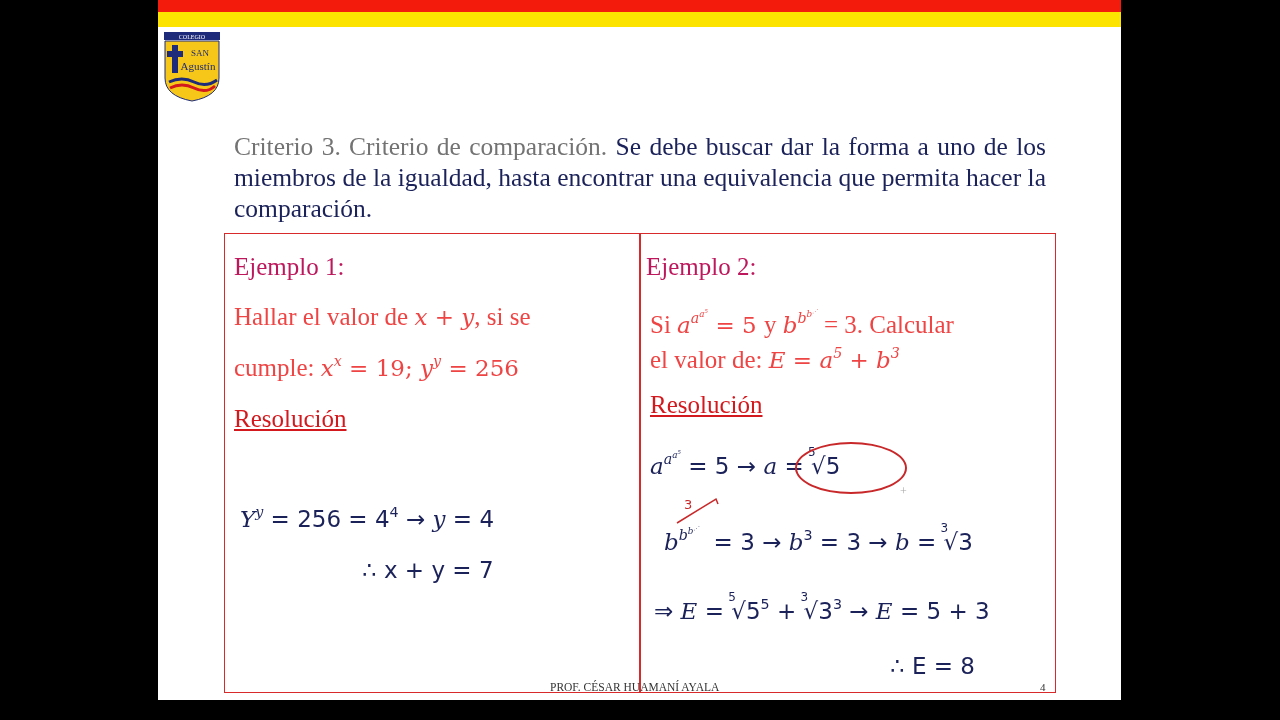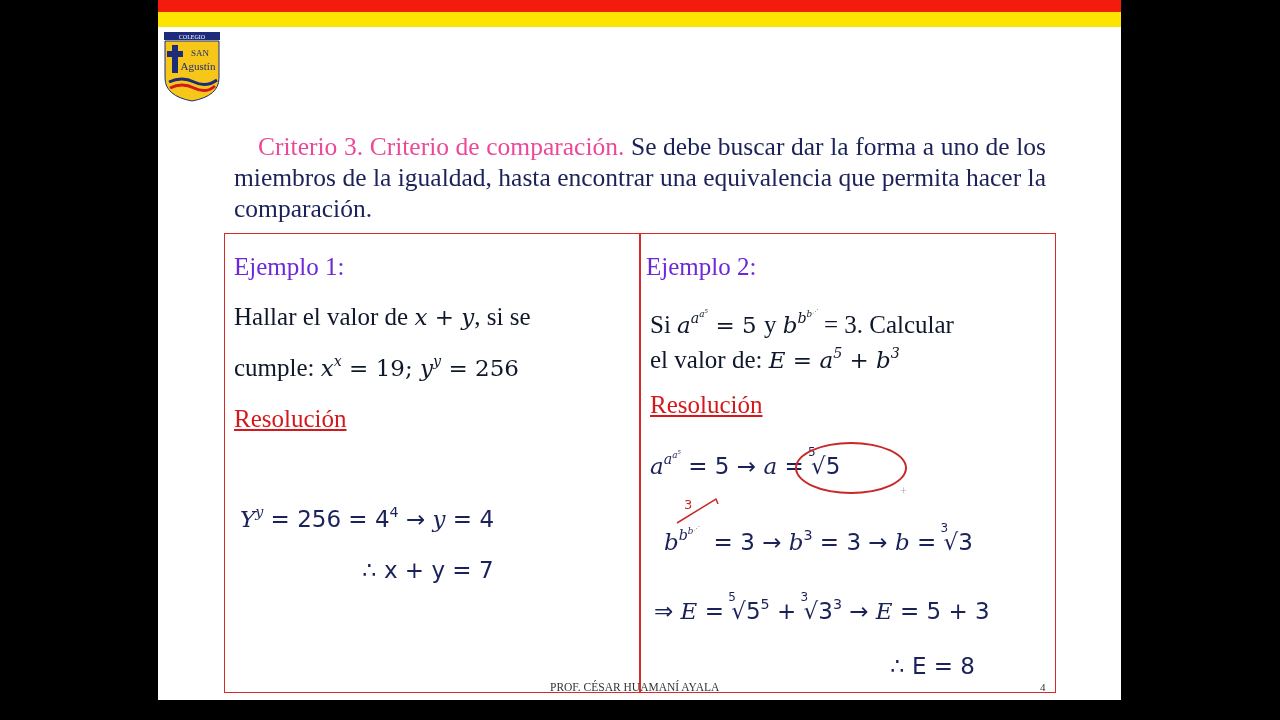--- a/index.html
+++ b/index.html
@@ -2,26 +2,26 @@
 <html><head>
 <meta charset="utf-8">
 <style>
   html,body{margin:0;padding:0;}
   body{width:1280px;height:720px;background:#000;position:relative;overflow:hidden;font-family:"Liberation Serif",serif;}
   .slide{position:absolute;left:158px;top:0;width:963px;height:700px;background:#fff;overflow:hidden;}
   .band-red{position:absolute;left:0;top:0;width:100%;height:12px;background:#f21b0c;}
   .band-yellow{position:absolute;left:0;top:12px;width:100%;height:15px;background:#fde400;}
   .logo{position:absolute;left:6px;top:32px;width:56px;height:70px;}
   .intro{position:absolute;left:76px;top:131px;width:812px;font-size:25.5px;line-height:31px;color:#1b2259;text-align:justify;}
-  .intro .red{color:#ec4899;margin-left:24px;}
+  .intro .red{color:#737373;}
   .box{position:absolute;border:1.5px solid #d82a2a;box-sizing:border-box;}
   .box-left{left:66px;top:233px;width:417px;height:460px;}
   .box-right{left:481px;top:233px;width:417px;height:460px;}
-  .ttl{position:absolute;color:#6d28d9;font-size:25px;}
-  .txt{position:absolute;color:#0f172a;font-size:25px;white-space:nowrap;}
+  .ttl{position:absolute;color:#be185d;font-size:25px;}
+  .txt{position:absolute;color:#ef4444;font-size:25px;white-space:nowrap;}
   .math{font-family:"DejaVu Serif",serif;font-style:italic;font-size:23px;}
   .m{font-family:"DejaVu Sans",sans-serif;font-size:23px;color:#1b2259;position:absolute;white-space:nowrap;}
   .m i{font-family:"DejaVu Serif",serif;}
   sup{font-size:0.62em;vertical-align:0.7em;line-height:0;}
   .res{position:absolute;color:#d3191d;font-size:25px;text-decoration:underline;}
   .root{position:relative;display:inline-block;}
   .root .idx{position:absolute;left:-3px;top:-8px;font-size:12px;}
   .ellipse{position:absolute;border:2px solid #c9282a;border-radius:50%;}
   .footer{position:absolute;left:392px;top:681px;font-size:11.5px;color:#333;}
   .pagenum{position:absolute;left:882px;top:681px;font-size:11px;color:#333;}

